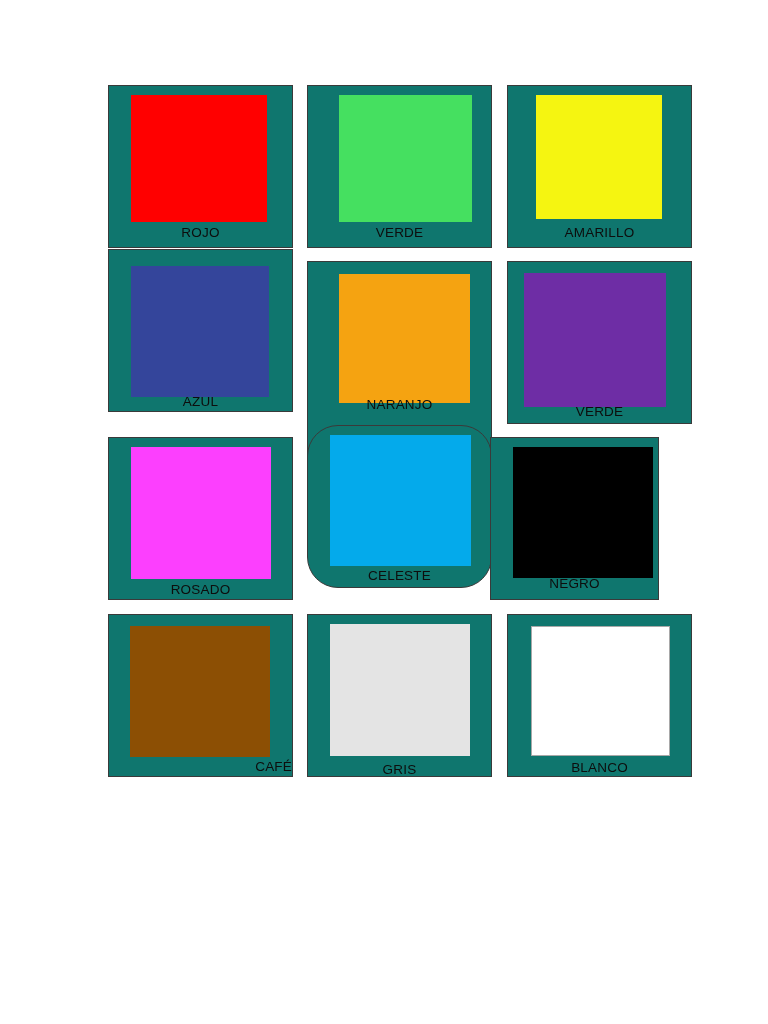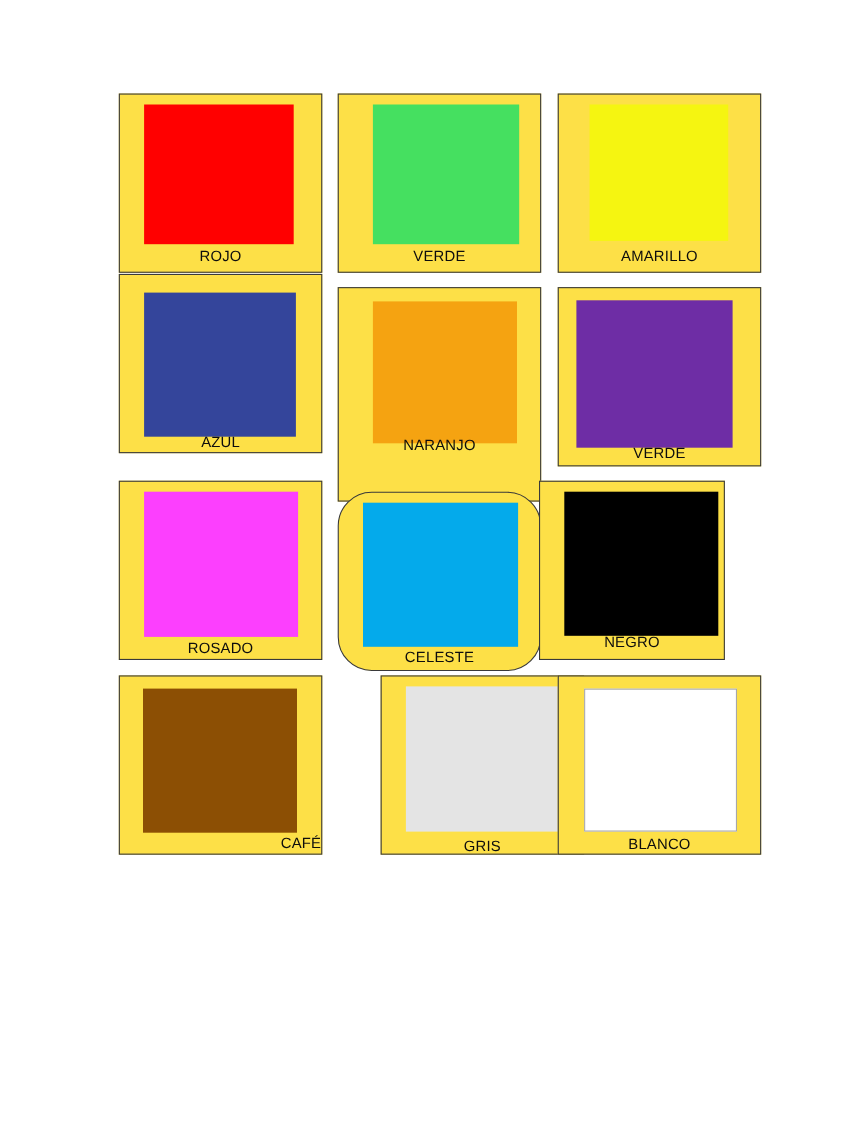--- a/index.html
+++ b/index.html
@@ -28,21 +28,21 @@
   #color-grid {
     position: absolute;
     left: 108px;
     top: 85px;
     width: 585px;
     height: 702px;
   }
 
   .color-card {
     position: absolute;
-    background: #fde047;
+    background: #0f766e;
     border: 1.5px solid #3a3a3a;
     box-sizing: border-box;
     overflow: hidden;
   }
 
   .swatch {
     position: absolute;
     box-sizing: border-box;
   }
 
@@ -89,33 +89,33 @@
         <div class="card-label" style="top: 135px;">NARANJO</div>
       </div>
       <div class="color-card" style="left: 399px; top: 176px; width: 185px; height: 163px;">
         <div class="swatch" style="background: rgb(110, 45, 165); left: 16px; top: 11px; width: 142px; height: 134px;"></div>
         <div class="card-label" style="top: 142px;">VERDE</div>
       </div>
       <div class="color-card" style="left: 0px; top: 352px; width: 185px; height: 163px;">
         <div class="swatch" style="background: rgb(252, 63, 254); left: 22px; top: 9px; width: 140px; height: 132px;"></div>
         <div class="card-label" style="top: 144px;">ROSADO</div>
       </div>
-      <div class="color-card" style="left: 199px; top: 362px; width: 185px; height: 163px; border-radius: 31px;">
+      <div class="color-card" style="left: 199px; top: 340px; width: 185px; height: 163px; border-radius: 31px;">
         <div class="swatch" style="background: rgb(4, 170, 235); left: 22px; top: 9px; width: 141px; height: 131px;"></div>
         <div class="card-label" style="top: 142px;">CELESTE</div>
       </div>
       <div class="color-card" style="left: 382px; top: 352px; width: 169px; height: 163px; padding-left: 36px;">
         <div class="swatch" style="background: rgb(0, 0, 0); left: 22px; top: 9px; width: 140px; height: 131px;"></div>
         <div class="card-label" style="top: 138px;">NEGRO</div>
       </div>
       <div class="color-card" style="left: 0px; top: 529px; width: 185px; height: 163px;">
         <div class="swatch" style="background: rgb(140, 79, 4); left: 21px; top: 11px; width: 140px; height: 131px;"></div>
         <div class="card-label" style="top: 144px; text-align: right;">CAFÉ</div>
       </div>
-      <div class="color-card" style="left: 199px; top: 529px; width: 185px; height: 163px; margin-left: 39px;">
+      <div class="color-card" style="left: 199px; top: 529px; width: 185px; height: 163px;">
         <div class="swatch" style="background: rgb(228, 228, 228); left: 22px; top: 9px; width: 140px; height: 132px;"></div>
         <div class="card-label" style="top: 147px;">GRIS</div>
       </div>
       <div class="color-card" style="left: 399px; top: 529px; width: 185px; height: 163px;">
         <div class="swatch swatch-outline" style="background: rgb(255, 255, 255); left: 23px; top: 11px; width: 139px; height: 130px;"></div>
         <div class="card-label" style="top: 145px; text-align: center;">BLANCO</div>
       </div>
     </div>
 </div>
 

